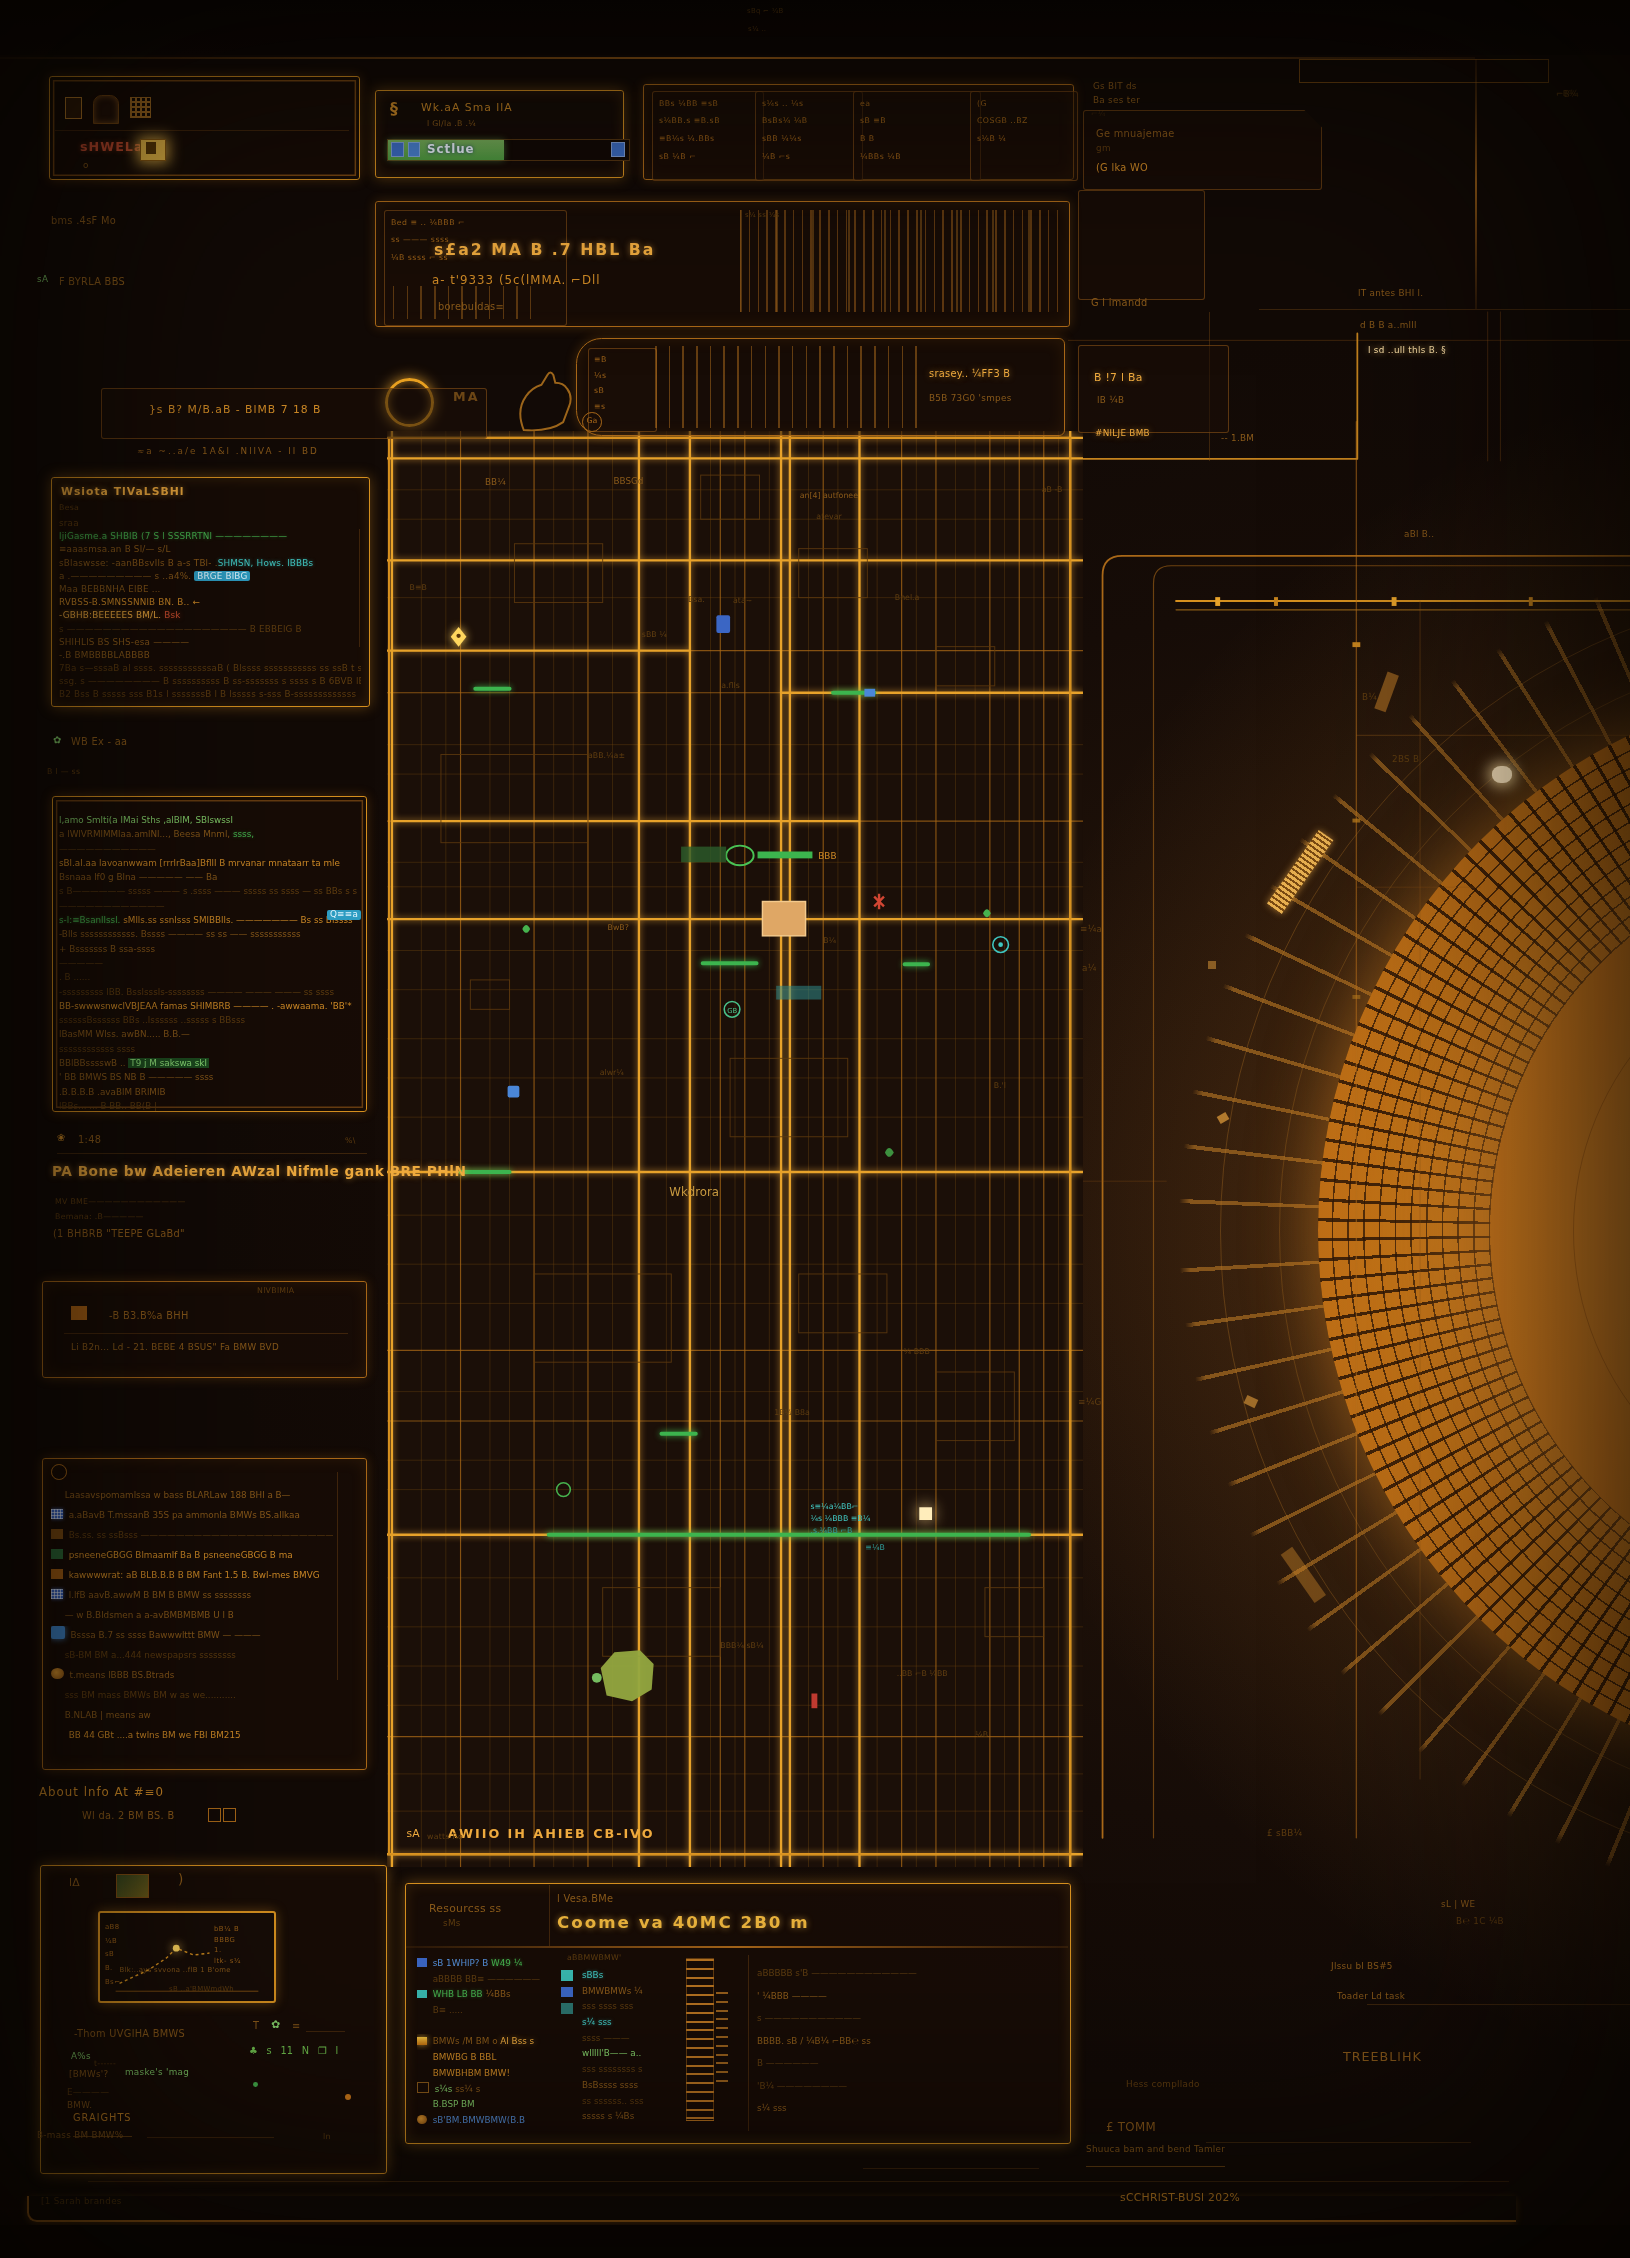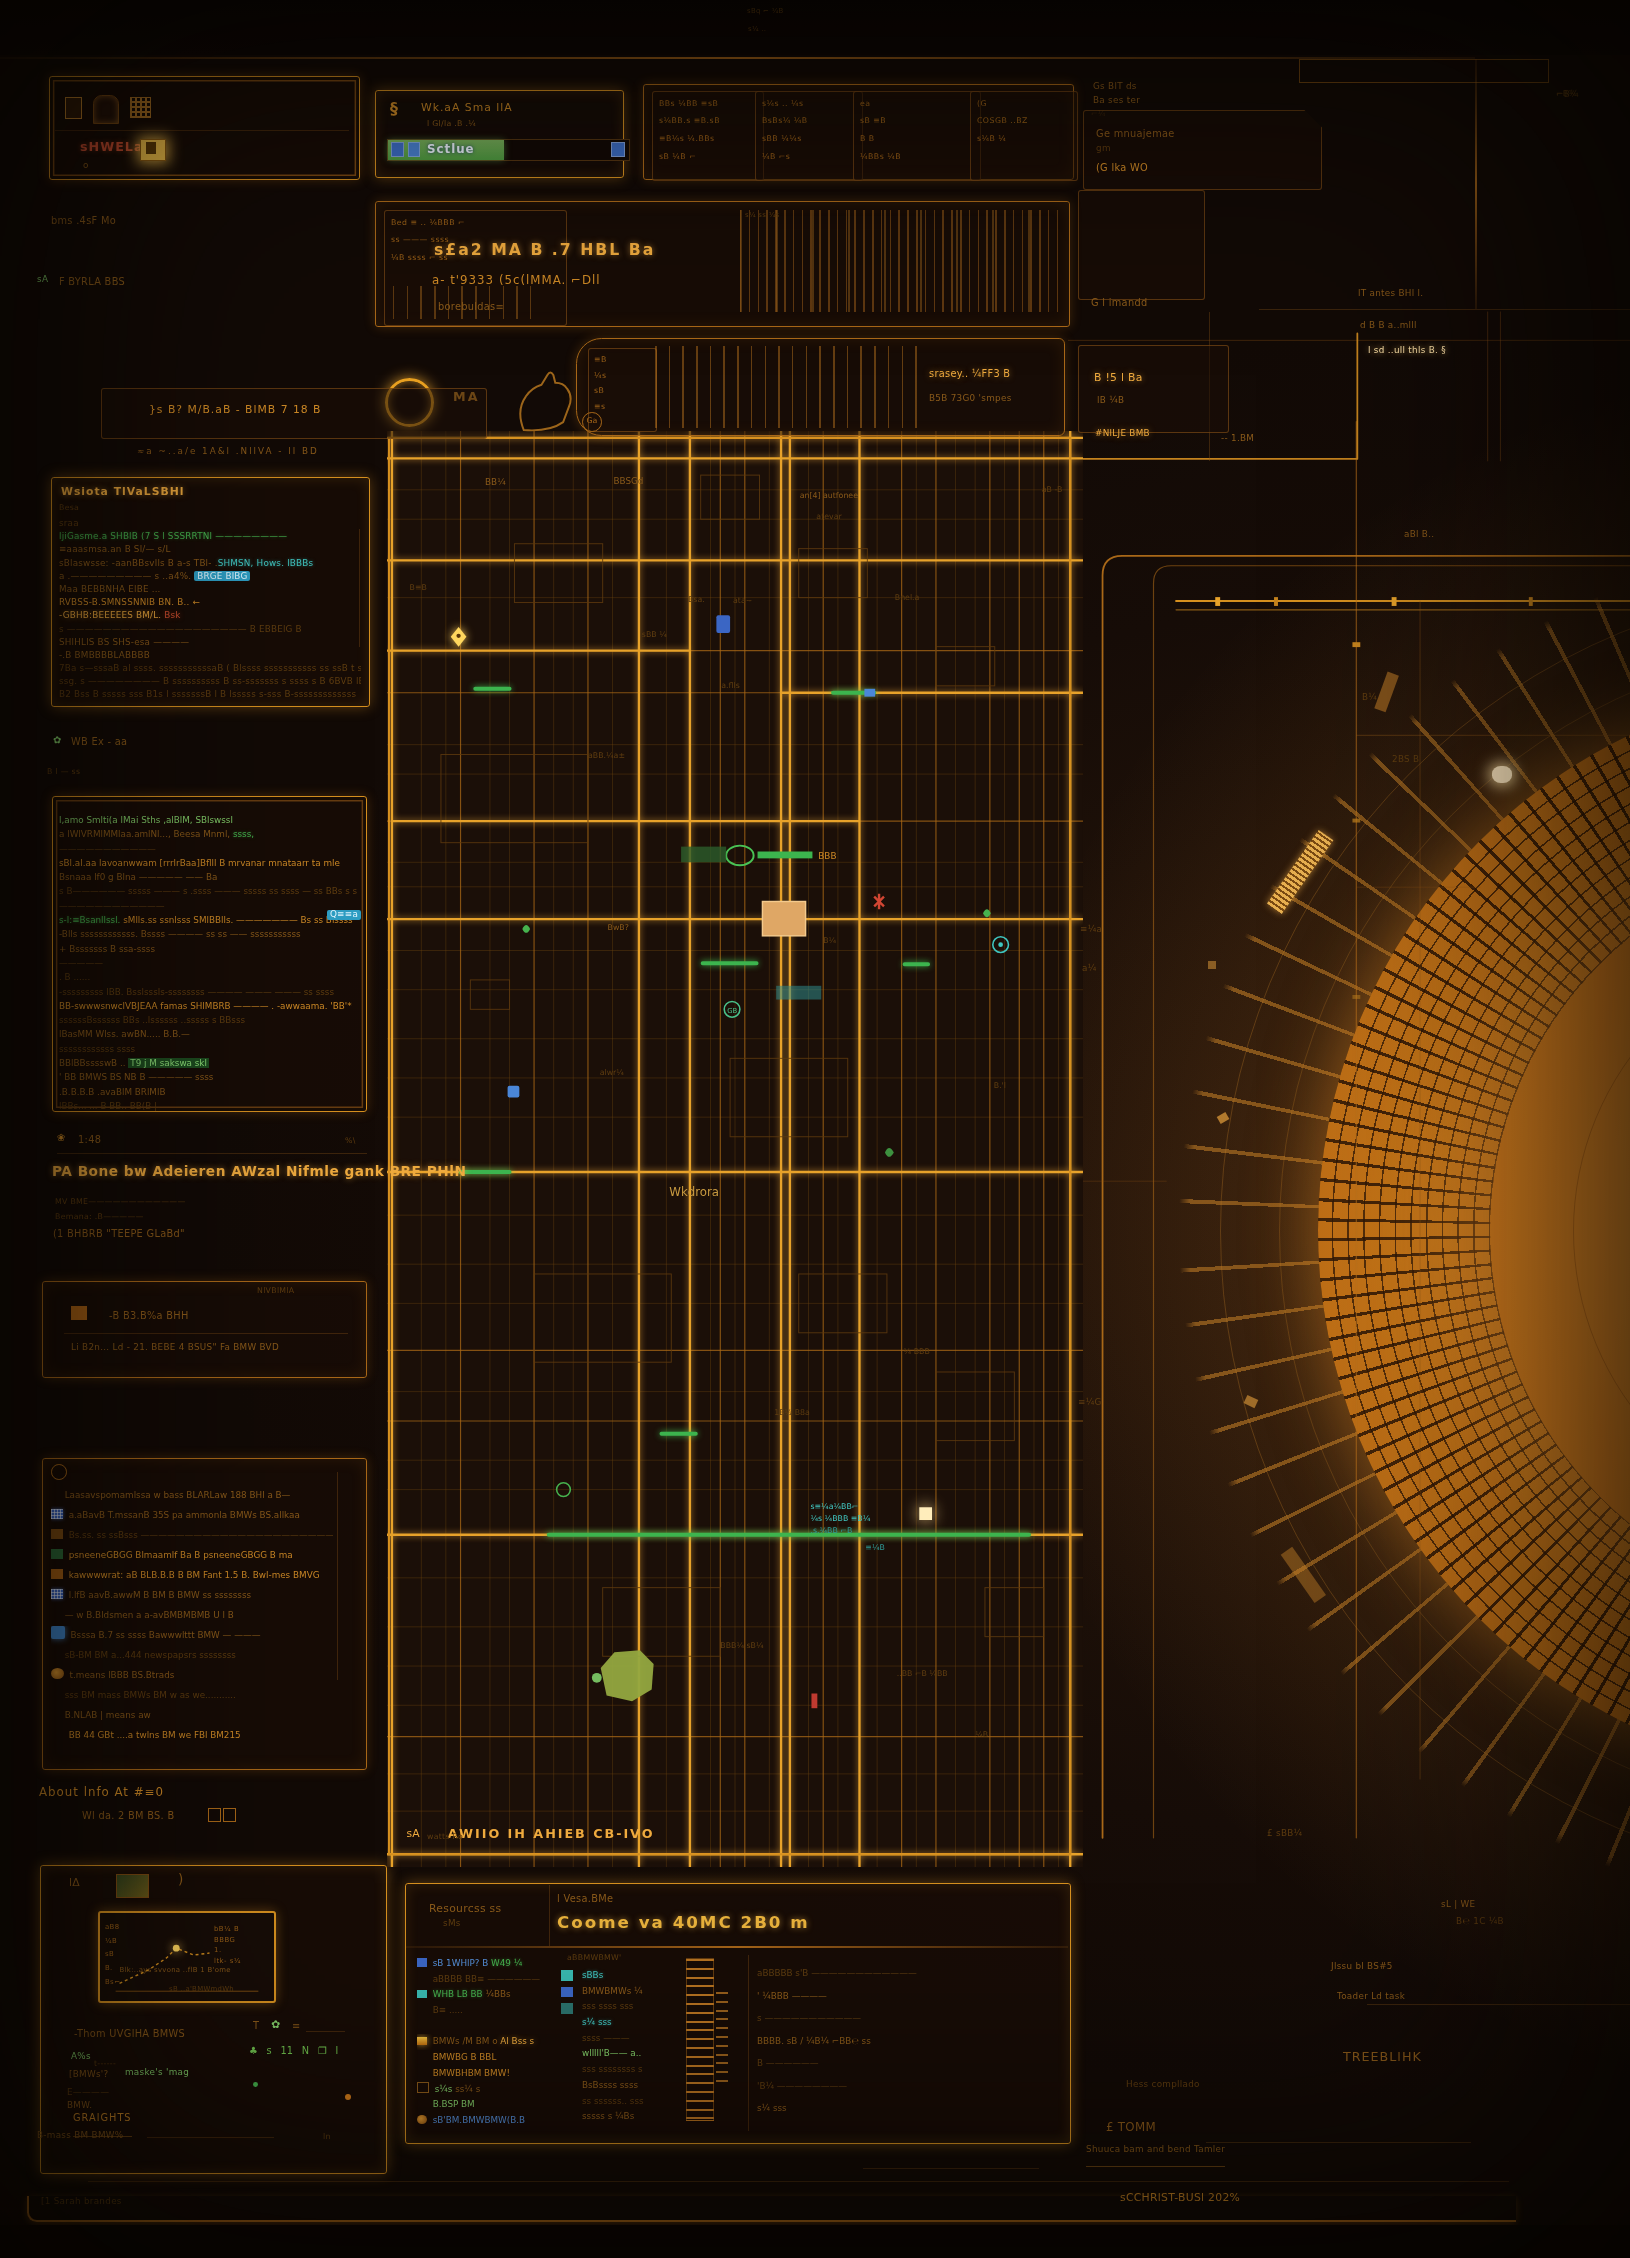--- a/index.html
+++ b/index.html
@@ -331,21 +331,21 @@
         <div class="tbrow" style="height:15.7px">¼s</div>
         <div class="tbrow" style="height:15.7px">sB</div>
         <div class="tbrow" style="height:15.7px">≡s</div>
       </div>
   </div>
   <div class="abs" style="left:582px;top:412px;width:17.6px;height:17.6px;border-radius:50%;border:1.5px solid #a96818;color:#a96818;font-size:7.8px;text-align:center;line-height:16.7px">Ga</div>
   <div class="ladder abs" style="left:655px;top:346px;width:263px;height:82px;opacity:.8"></div>
   <div class="t s10 bright" style="left:929px;top:369px">srasey.. ¼FF3 B</div>
   <div class="t s9 dim" style="left:929px;top:394px">B5B 73G0 'smpes</div>
   <div class="panel faintb" style="left:1078px;top:345px;width:149px;height:86px"></div>
-  <div class="t s11 bright" style="left:1094px;top:372px">B !5 l Ba</div>
+  <div class="t s11 bright" style="left:1094px;top:372px">B !7 l Ba</div>
   <div class="t s9 dim" style="left:1097px;top:396px">lB ¼B</div>
 
   <div class="t s9 dim" style="left:137px;top:447px;letter-spacing:2px">≈a  ~..a/e  1A&amp;l  .NllVA  -  ll  BD</div>
 
   <div class="panel bright" style="left:51px;top:477px;width:317px;height:228px"></div>
   <div class="t s11 bright bold" style="left:61px;top:486px;letter-spacing:1px">Wsiota TlVaLSBHl</div>
   <div class="t s8 faint" style="left:59px;top:504px">Besa</div>
   <div class="abs" style="left:59px;top:517px;width:302px;height:184px">
     <div>
 

